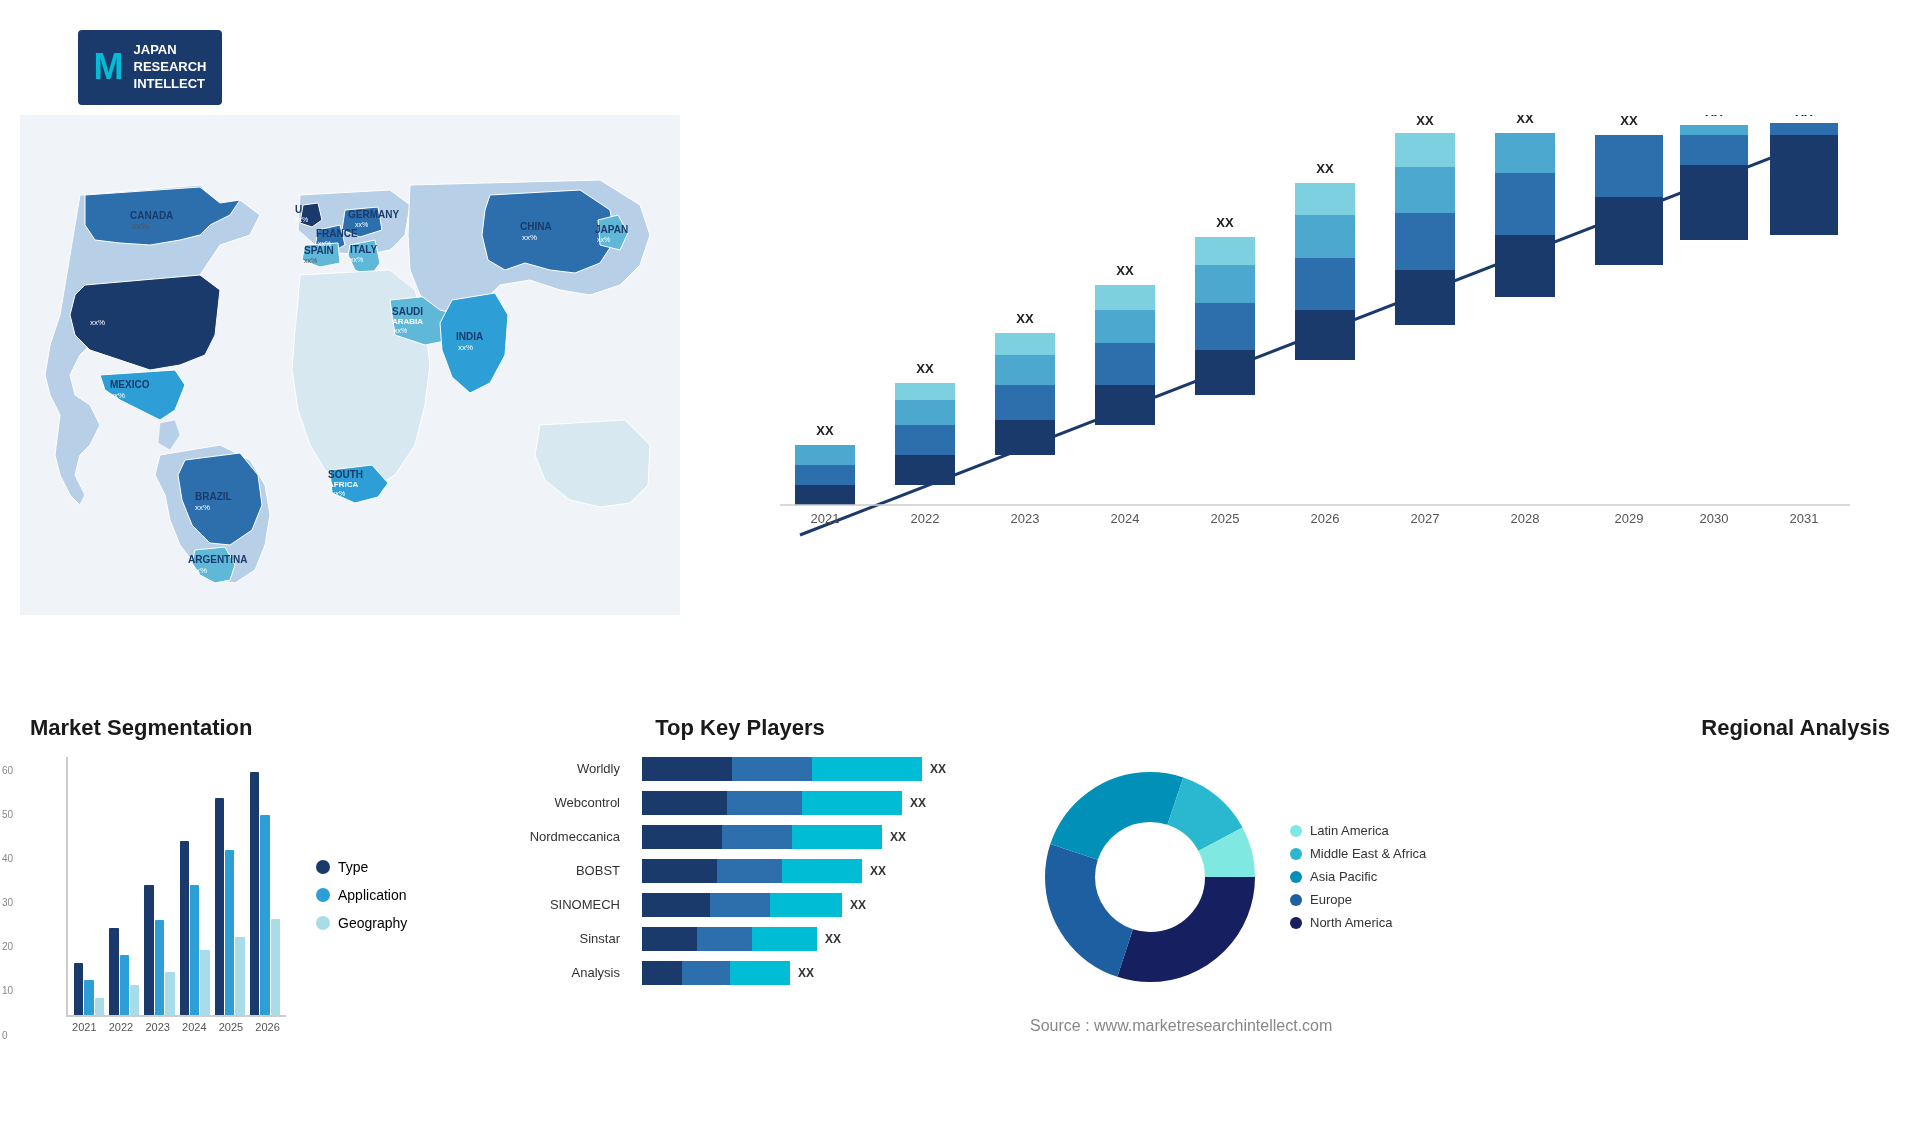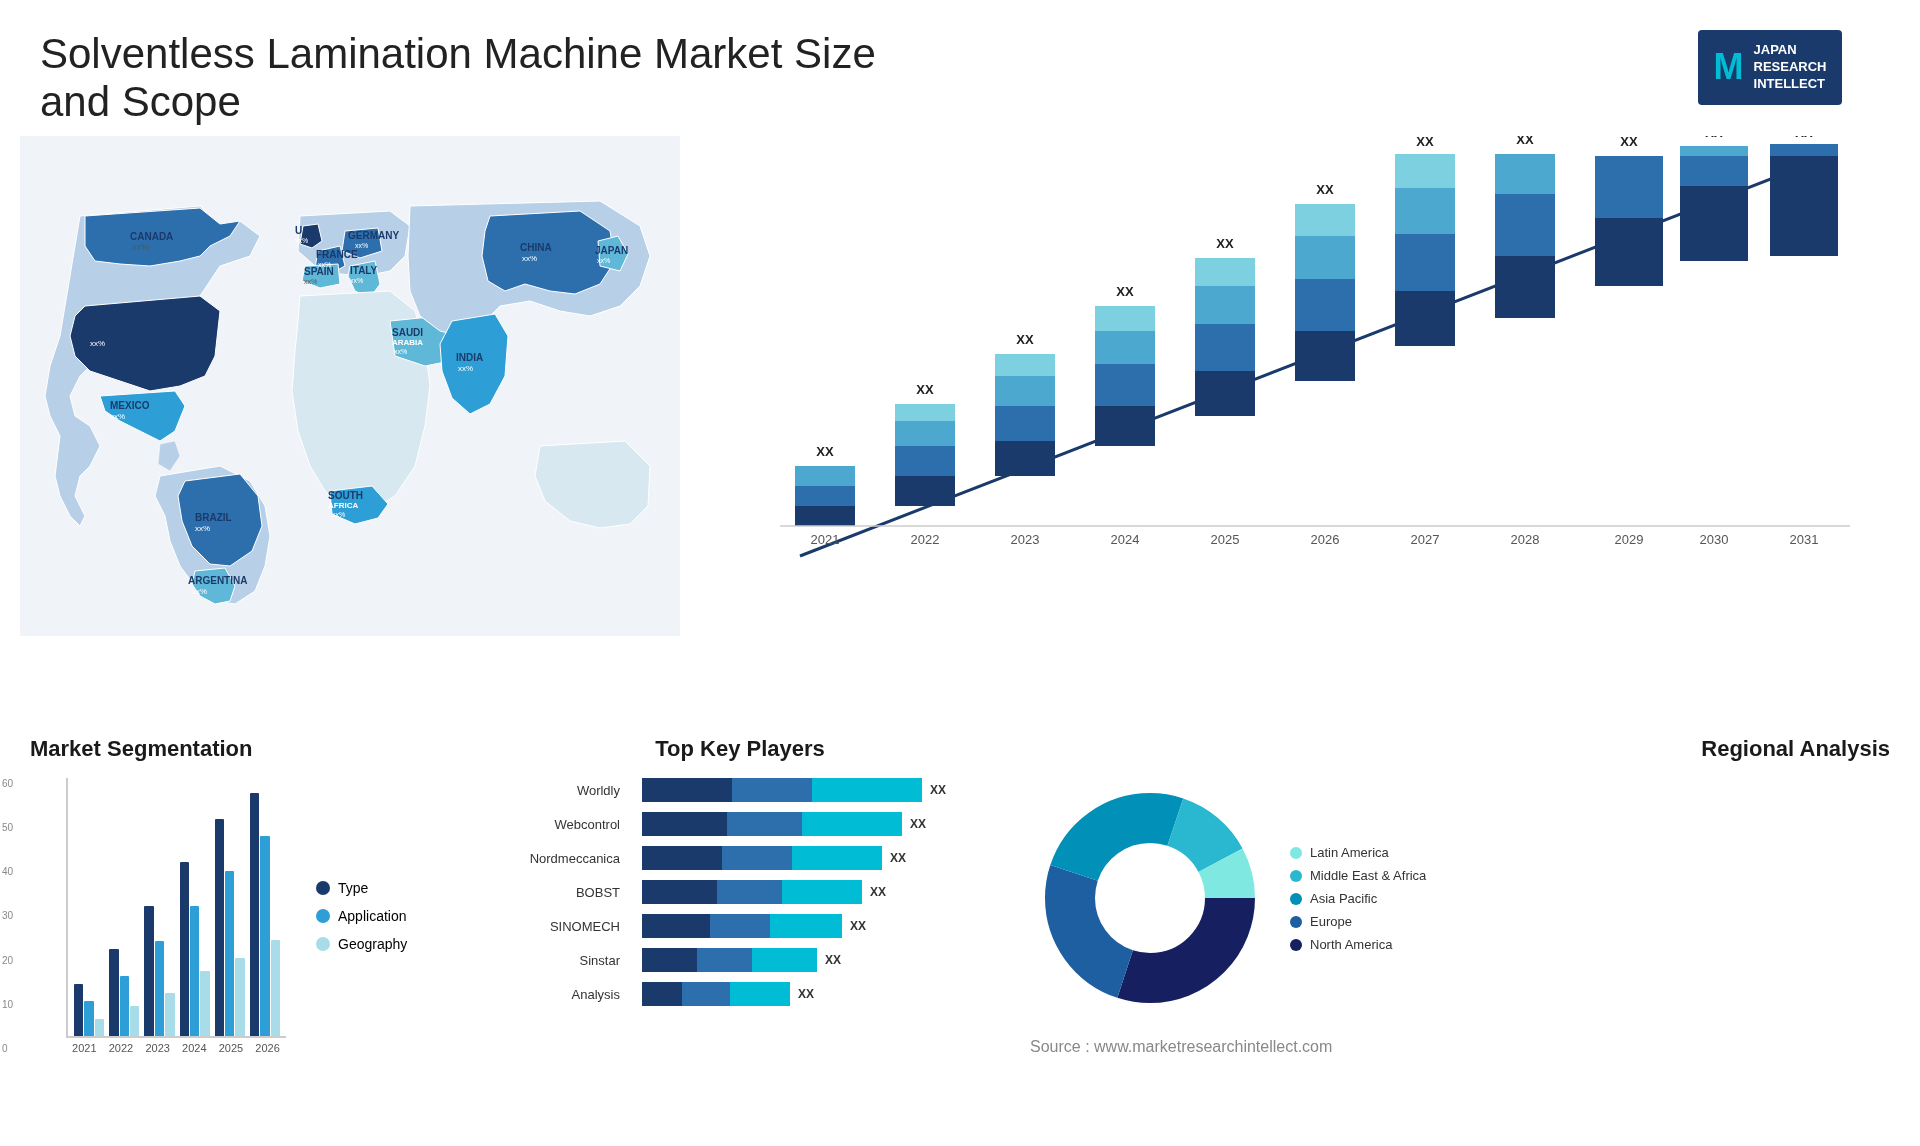--- a/index.html
+++ b/index.html
@@ -137,21 +137,21 @@
       gap: 1px;
       flex: 1;
     }
     .seg-bar {
       flex: 1;
       border-radius: 1px 1px 0 0;
     }
     .seg-y-labels {
       position: absolute;
       left: -28px;
-      top: 0;
+      top: 8px;
       height: 100%;
       display: flex;
       flex-direction: column;
       justify-content: space-between;
       font-size: 10px;
       color: #888;
     }
     .seg-x-labels {
       display: flex;
       justify-content: space-around;
@@ -249,21 +249,20 @@
     }
     .country-label-small {
       font-size: 9px;
       fill: #555;
     }
   </style>
 </head>
 <body>
 
 <div class="header">
-  <h1 class="main-title">Solventless Lamination Machine Market Size and Scope</h1>
   <div class="logo-container">
     <div class="logo-box">
       <span class="logo-m">M</span>
       <div class="logo-text">
         <div>JAPAN</div>
         <div>RESEARCH</div>
         <div>INTELLECT</div>
       </div>
     </div>
   </div>

